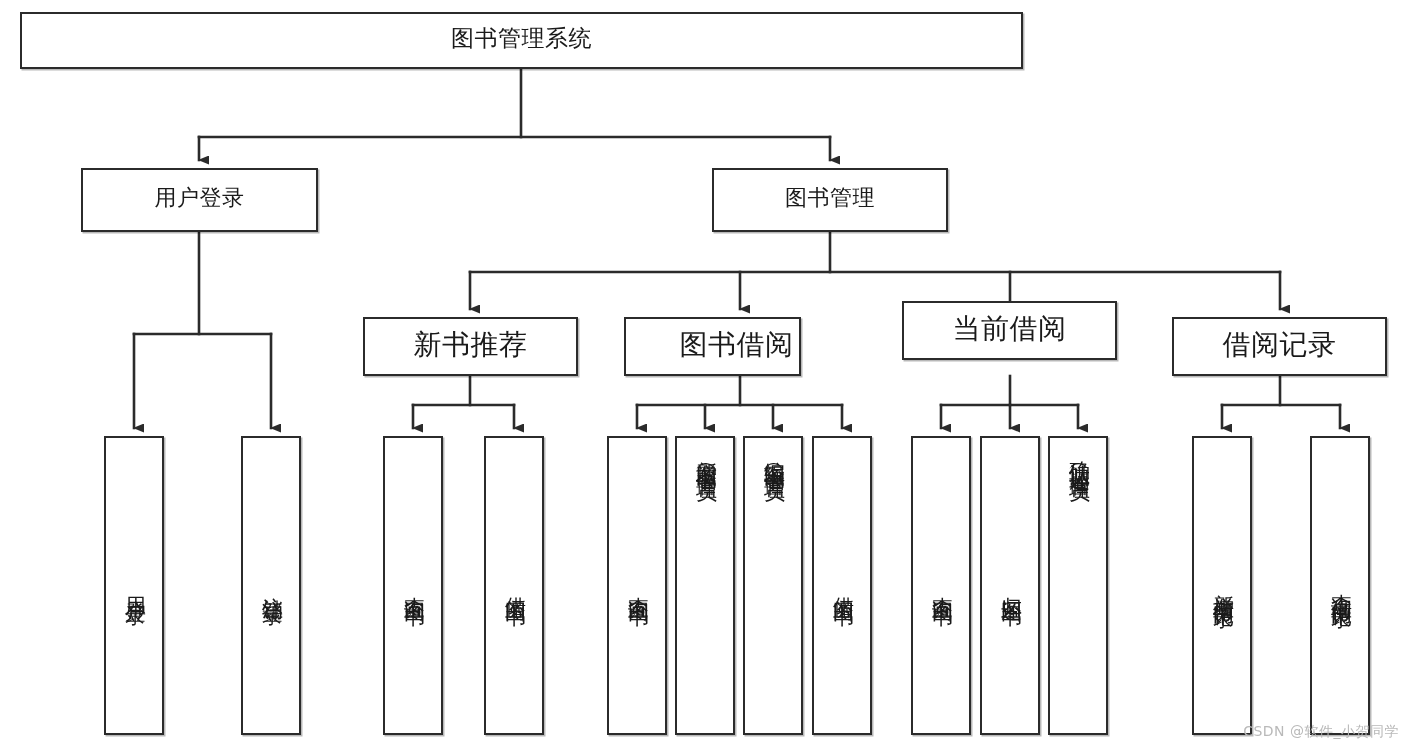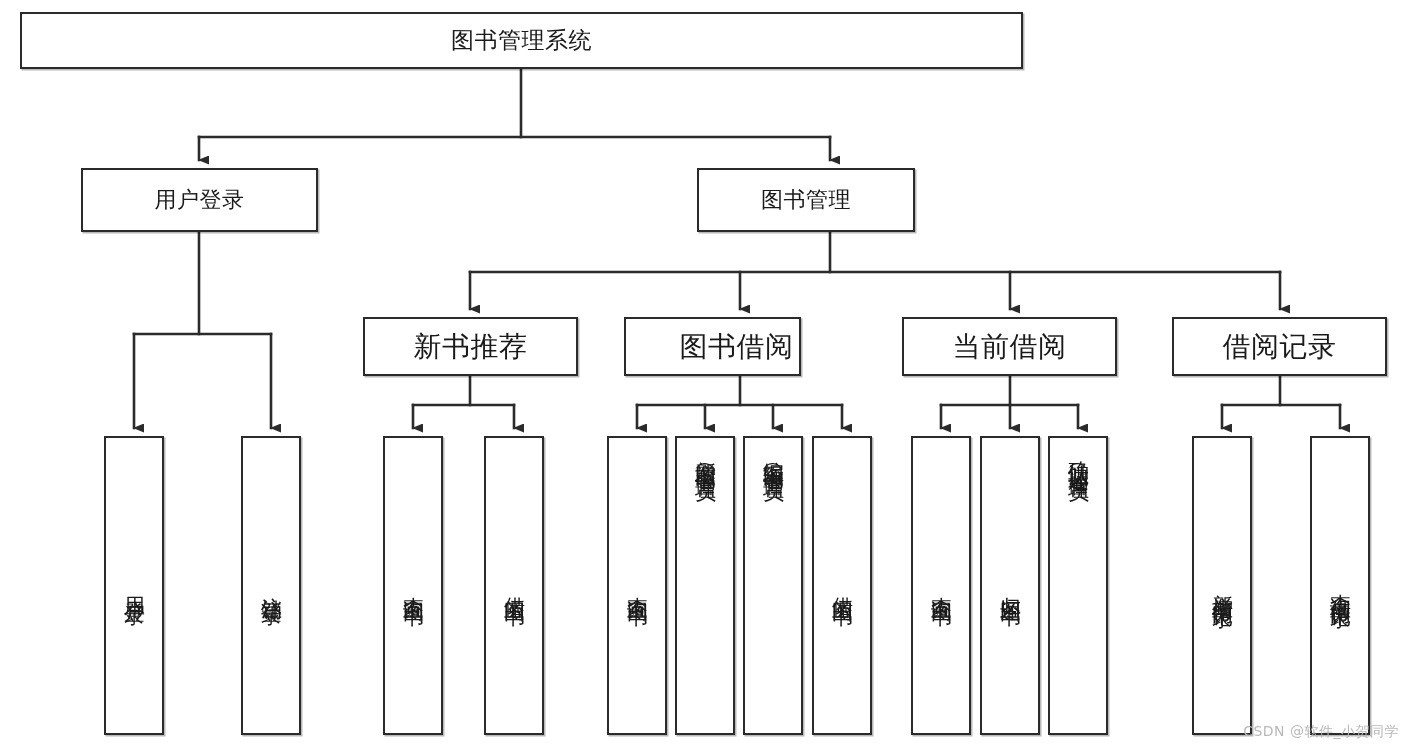--- a/index.html
+++ b/index.html
@@ -29,20 +29,21 @@
   .node {
     position: absolute;
     box-sizing: border-box;
     background: #ffffff;
     border: 2.5px solid #2b2b2b;
     display: flex;
     align-items: center;
     justify-content: center;
     box-shadow: 1.5px 1.5px 0 rgba(0,0,0,0.28);
     z-index: 2;
+    font-family: Liberation Mono, monospace;
   }
   .node .label {
     color: #1a1a1a;
     letter-spacing: 0.5px;
     line-height: 1.12;
     text-align: center;
     white-space: nowrap;
   }
   .node.level-0 .label { font-size: 23px; }
   .node.level-1 .label { font-size: 22px; }
@@ -130,31 +131,31 @@
     </g>
   </svg>
 
   <div class="node level-0" style="left:20px; top:12px; width:1003px; height:57px;">
     <span class="label">图书管理系统</span>
   </div>
 
   <div class="node level-1" style="left:81px; top:168px; width:237px; height:64px;">
     <span class="label">用户登录</span>
   </div>
-  <div class="node level-1" style="left:697px; top:168px; width:218px; height:64px;">
+  <div class="node level-1" style="left:712px; top:168px; width:236px; height:64px;">
     <span class="label">图书管理</span>
   </div>
 
   <div class="node level-2" style="left:363px; top:317px; width:215px; height:59px;">
     <span class="label">新书推荐</span>
   </div>
   <div class="node level-2" style="left:624px; top:317px; width:177px; height:59px;padding-left:48px;">
     <span class="label">图书借阅</span>
   </div>
-  <div class="node level-2" style="left:902px; top:317px; width:215px; height:59px;">
+  <div class="node level-2" style="left:902px; top:301px; width:215px; height:59px;">
     <span class="label">当前借阅</span>
   </div>
   <div class="node level-2" style="left:1172px; top:317px; width:215px; height:59px;">
     <span class="label">借阅记录</span>
   </div>
 
   <div class="node leaf centered" style="left:104px; top:436px; width:60px; height:299px;">
     <span class="label">用户登录</span>
   </div>
   <div class="node leaf centered" style="left:241px; top:436px; width:60px; height:299px;">

